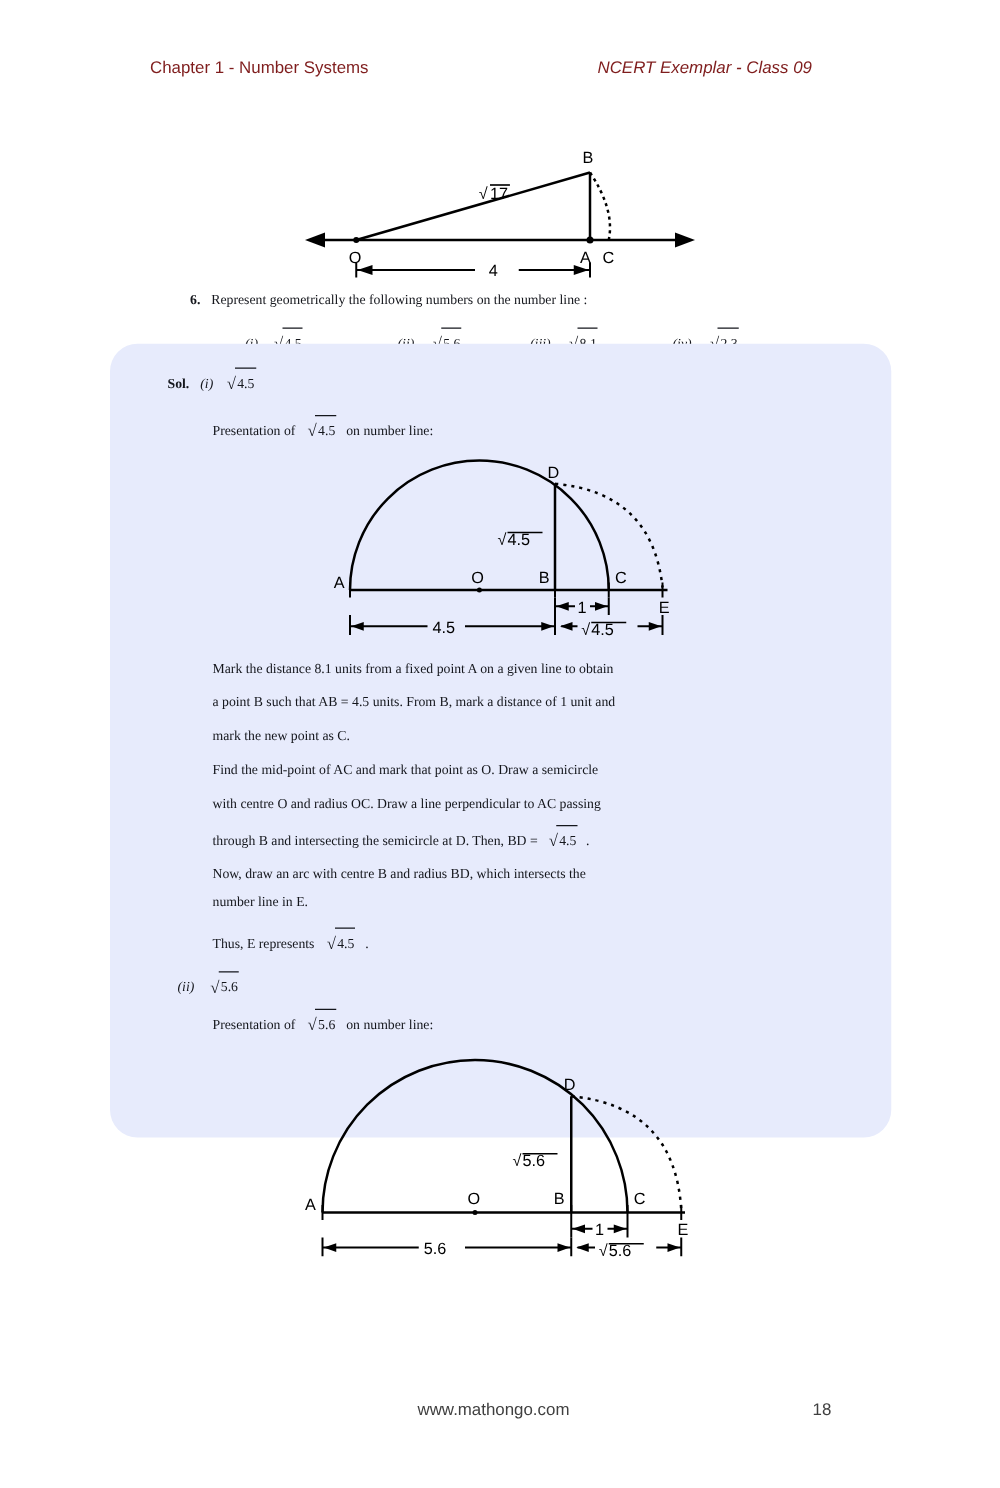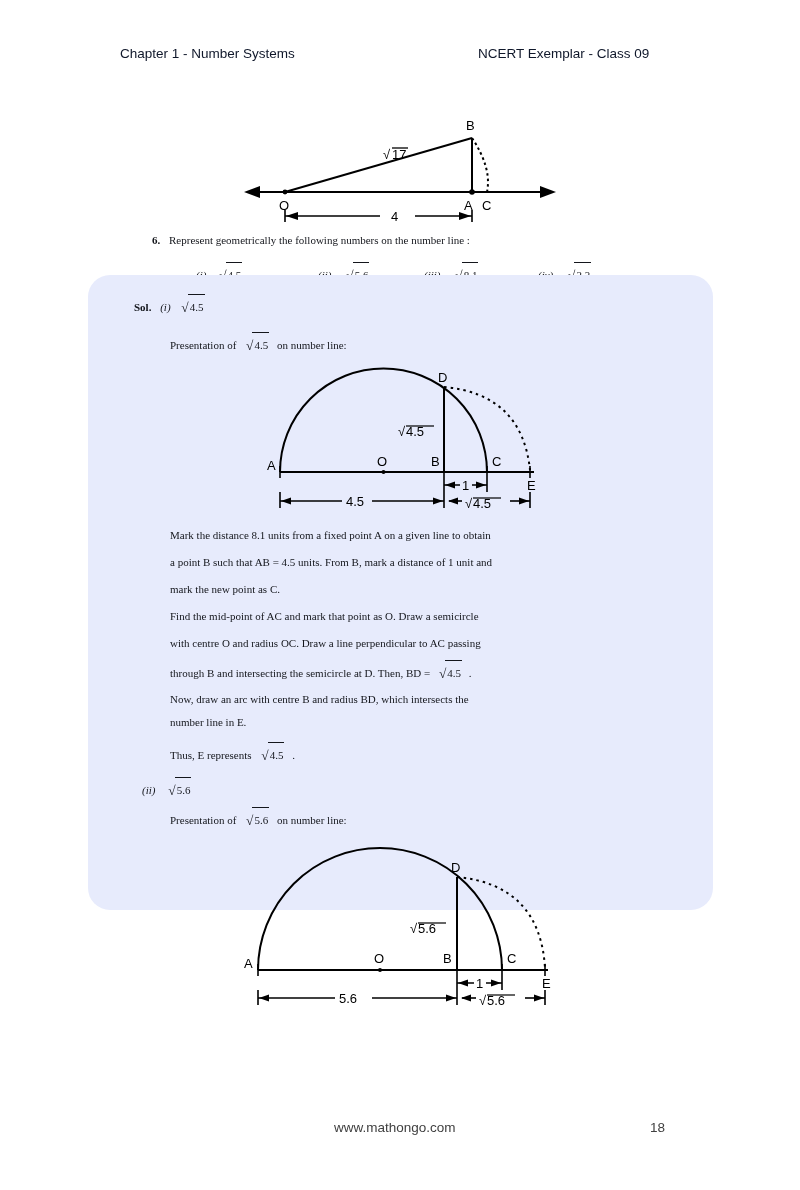--- a/index.html
+++ b/index.html
@@ -18,24 +18,24 @@
 
   
   .page-header {
     position: absolute;
     top: 46px;
     left: 120px;
     width: 560px;
     height: 24px;
     font-family: "Liberation Sans", sans-serif;
     font-size: 13.5px;
-    color: #0f172a;
+    color: #7f1d1d;
   }
   .page-header .hdr-left { position: absolute; left: 0; top: 0; }
-  .page-header .hdr-right { position: absolute; left: 358px; top: 0; }
+  .page-header .hdr-right { position: absolute; left: 358px; top: 0; font-style: italic; }
 
   
   .page-footer {
     position: absolute;
     top: 1120px;
     left: 120px;
     width: 560px;
     height: 24px;
     font-family: "Liberation Sans", sans-serif;
     font-size: 13.5px;

